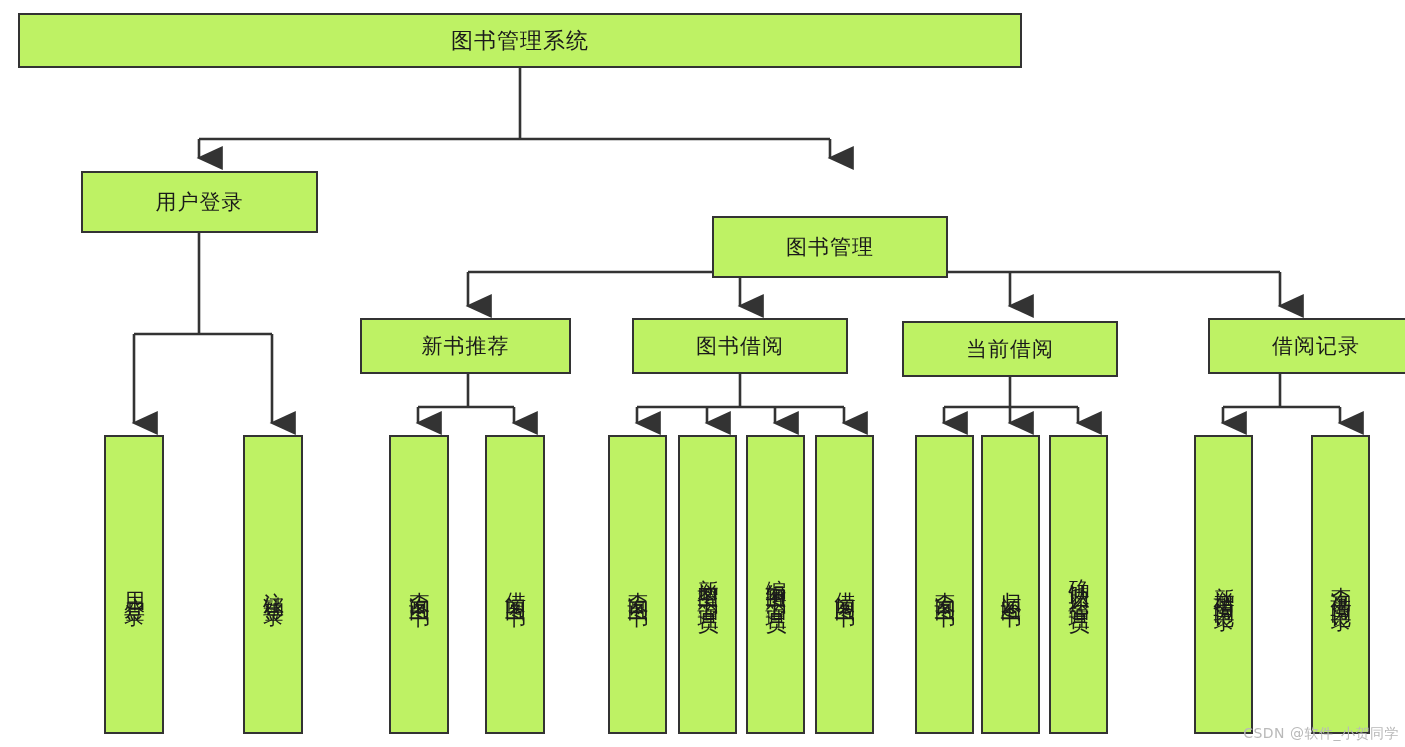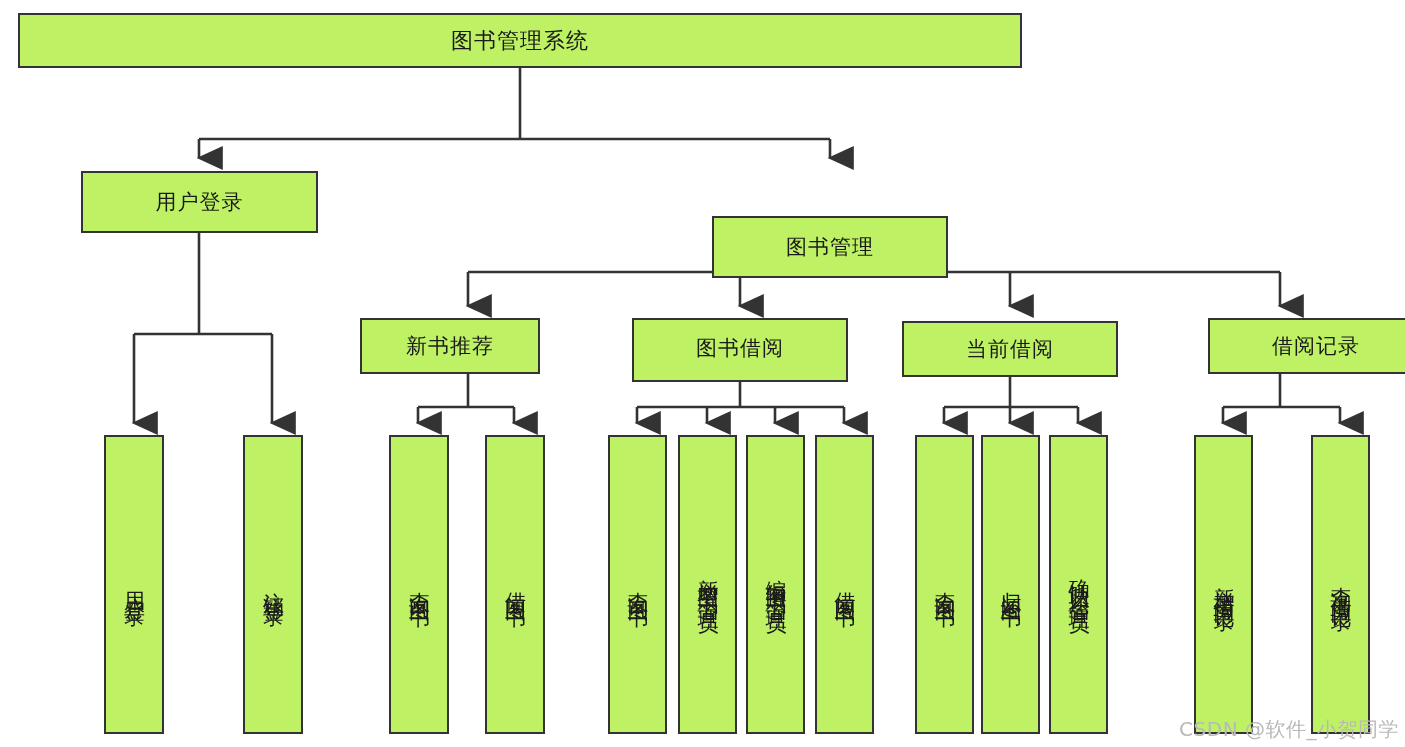--- a/index.html
+++ b/index.html
@@ -16,21 +16,21 @@
   
   .h-node .lbl{font-size:21px;letter-spacing:1px;}
   .root .lbl{font-size:22px;letter-spacing:1px;}
 
   
   .v-node{align-items:center;justify-content:center;padding:6px 0;}
   .v-node .lbl{writing-mode:vertical-rl;text-orientation:upright;
                font-size:21px;letter-spacing:5px;line-height:1.1;
                white-space:nowrap;}
 
-  .watermark{position:absolute;right:6px;bottom:4px;font-size:20px;
+  .watermark{position:absolute;right:6px;bottom:4px;font-size:14px;
              color:#b9b9b9;letter-spacing:0.5px;white-space:nowrap;margin-left:20px;}
   svg.conn{position:absolute;left:0;top:0;width:1405px;height:747px;
            pointer-events:none;}
 </style>
 </head>
 <body>
 
 <div id="diagram">
 
   <svg class="conn" viewBox="0 0 1405 747">
@@ -87,24 +87,24 @@
     <span class="lbl">图书管理系统</span>
   </div>
 
   <div class="node h-node" style="left:81px;top:171px;width:237px;height:62px;">
     <span class="lbl">用户登录</span>
   </div>
   <div class="node h-node" style="left:712px;top:171px;width:236px;height:62px;margin-top:45px;">
     <span class="lbl">图书管理</span>
   </div>
 
-  <div class="node h-node" style="left:360px;top:318px;width:180px;height:56px;">
+  <div class="node h-node" style="left:360px;top:318px;width:211px;height:56px;">
     <span class="lbl">新书推荐</span>
   </div>
-  <div class="node h-node" style="left:632px;top:318px;width:216px;height:64px;font-family:Liberation Mono, monospace;">
+  <div class="node h-node" style="left:632px;top:318px;width:216px;height:56px;">
     <span class="lbl">图书借阅</span>
   </div>
   <div class="node h-node" style="left:902px;top:321px;width:216px;height:56px;">
     <span class="lbl">当前借阅</span>
   </div>
   <div class="node h-node" style="left:1172px;top:318px;width:216px;height:56px;margin-left:36px;">
     <span class="lbl">借阅记录</span>
   </div>
 
   <div class="node v-node" style="left:104px;top:435px;width:60px;height:299px;">

